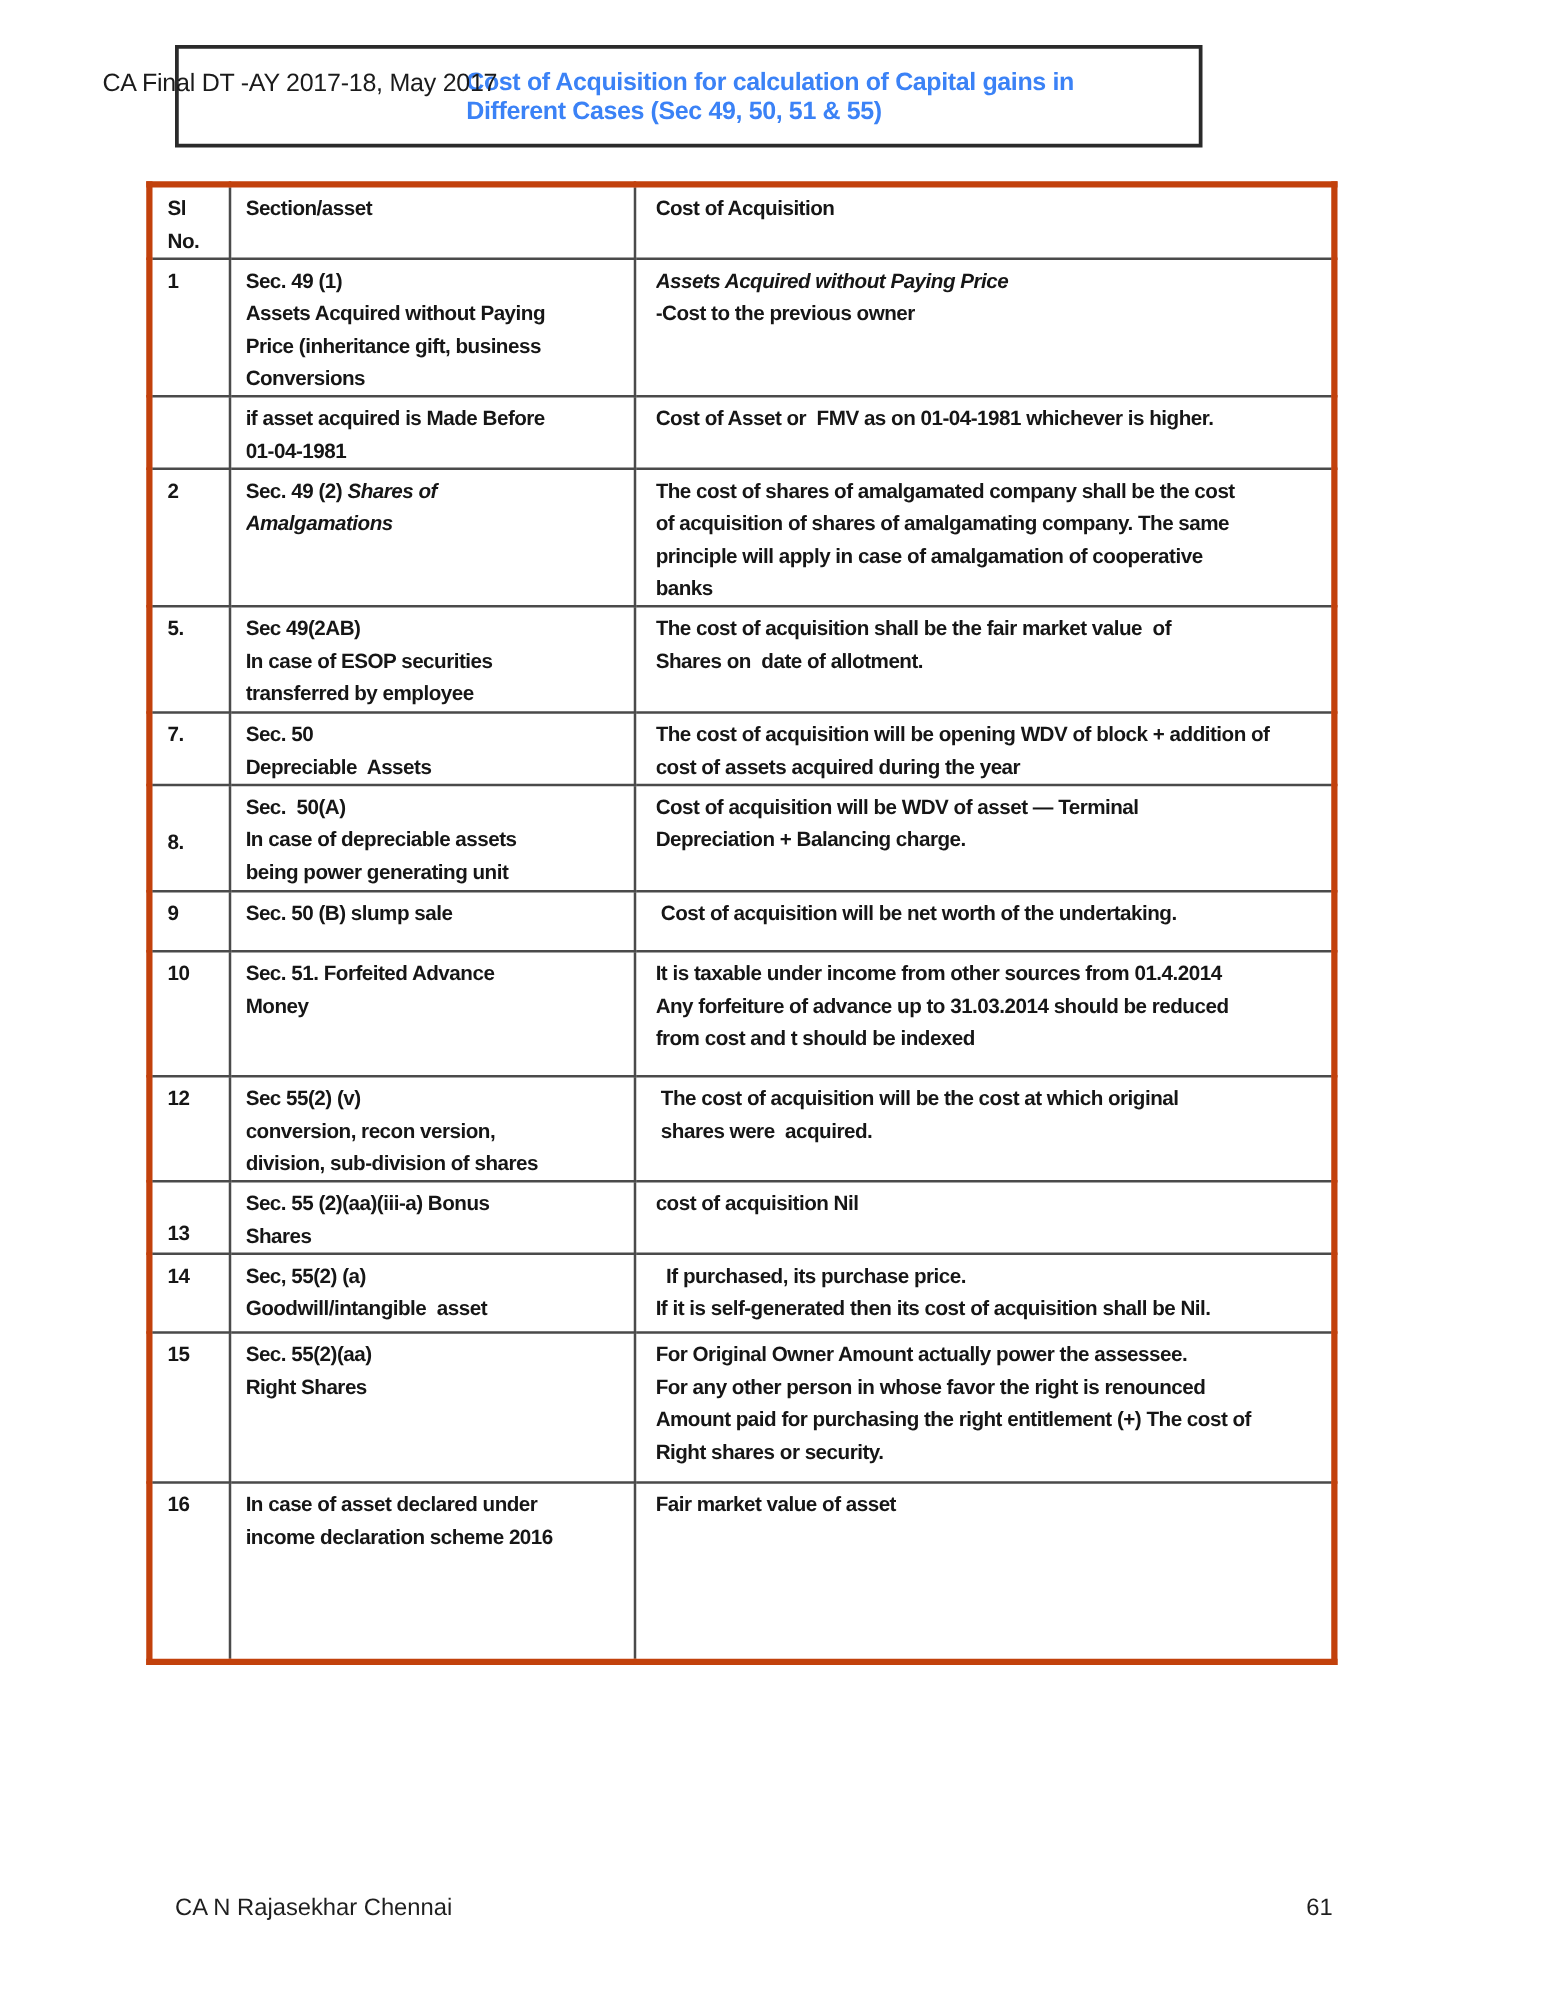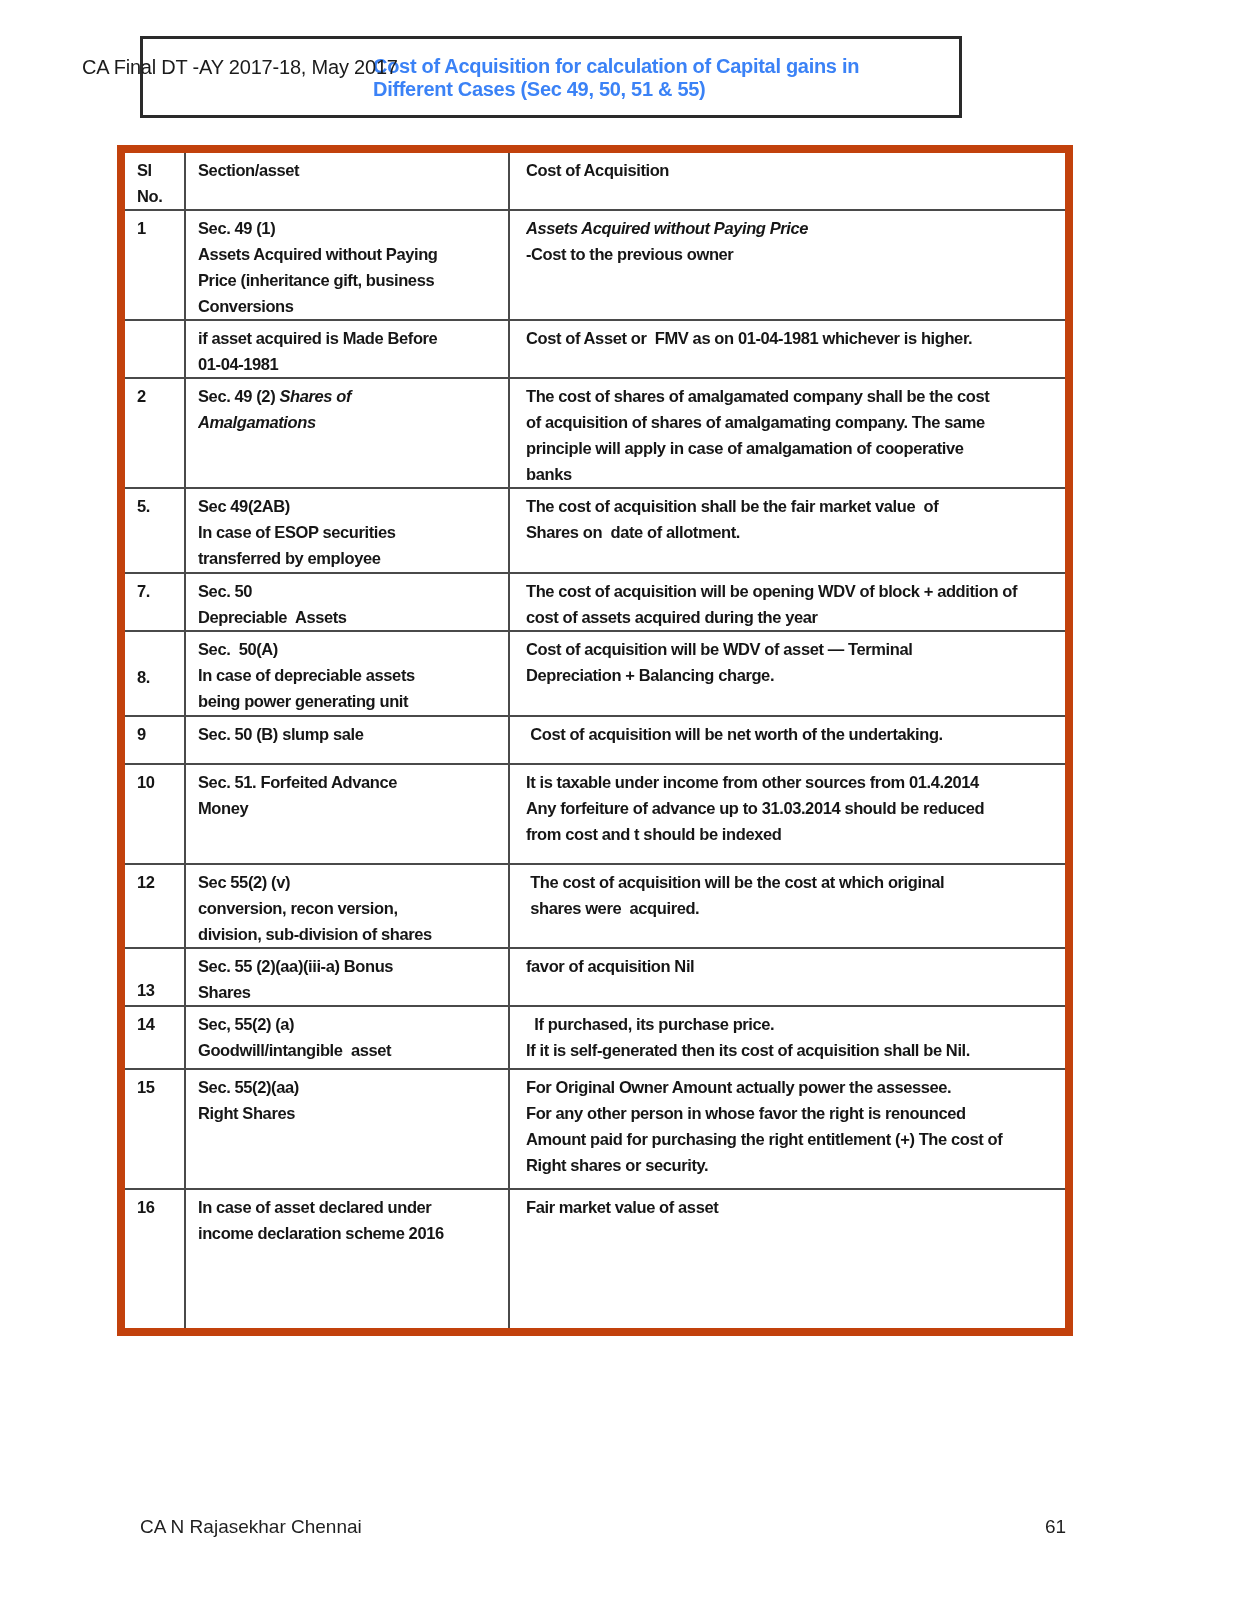--- a/index.html
+++ b/index.html
@@ -16,21 +16,21 @@
     position:absolute; left:140px; top:36px; width:816px; height:76px;
     border:3px solid #2a2a2a; background:#ffffff; z-index:1;
   }
   .title-text {
     padding:16px 0 0 230px; font-weight:bold; font-size:20px;
     line-height:23px; letter-spacing:-0.3px; color:#3b82f6;
   }
   table.coa {
     position:absolute; left:117px; top:145px; width:948px;
     border-collapse:collapse; table-layout:fixed;
-    border:8px solid #c2410c;
+    border:5px solid #c2410c;
   }
   col.c-sl { width:64px; }
   col.c-section { width:324px; }
   col.c-cost { width:560px; }
   .coa th, .coa td {
     border:2px solid #4a4a4a; vertical-align:top; text-align:left;
     font-size:16.5px; font-weight:bold; letter-spacing:-0.4px;
     line-height:26px; padding:4px 6px 0 12px; color:#161616;
   }
   .coa .cw { overflow:hidden; }
@@ -282,21 +282,21 @@
             </div>
           </td>
           <td class="section-cell">
             <div class="cw">
               <div class="line"><span>Sec. 55 (2)(aa)(iii-a) Bonus</span></div>
               <div class="line"><span>Shares</span></div>
             </div>
           </td>
           <td class="cost-cell">
             <div class="cw">
-              <div class="line"><span>favor of acquisition Nil</span></div>
+              <div class="line"><span>cost of acquisition Nil</span></div>
             </div>
           </td>
         </tr>
         <tr>
           <td class="sl-cell">
             <div class="cw">
               <div class="line"><span>14</span></div>
             </div>
           </td>
           <td class="section-cell">

